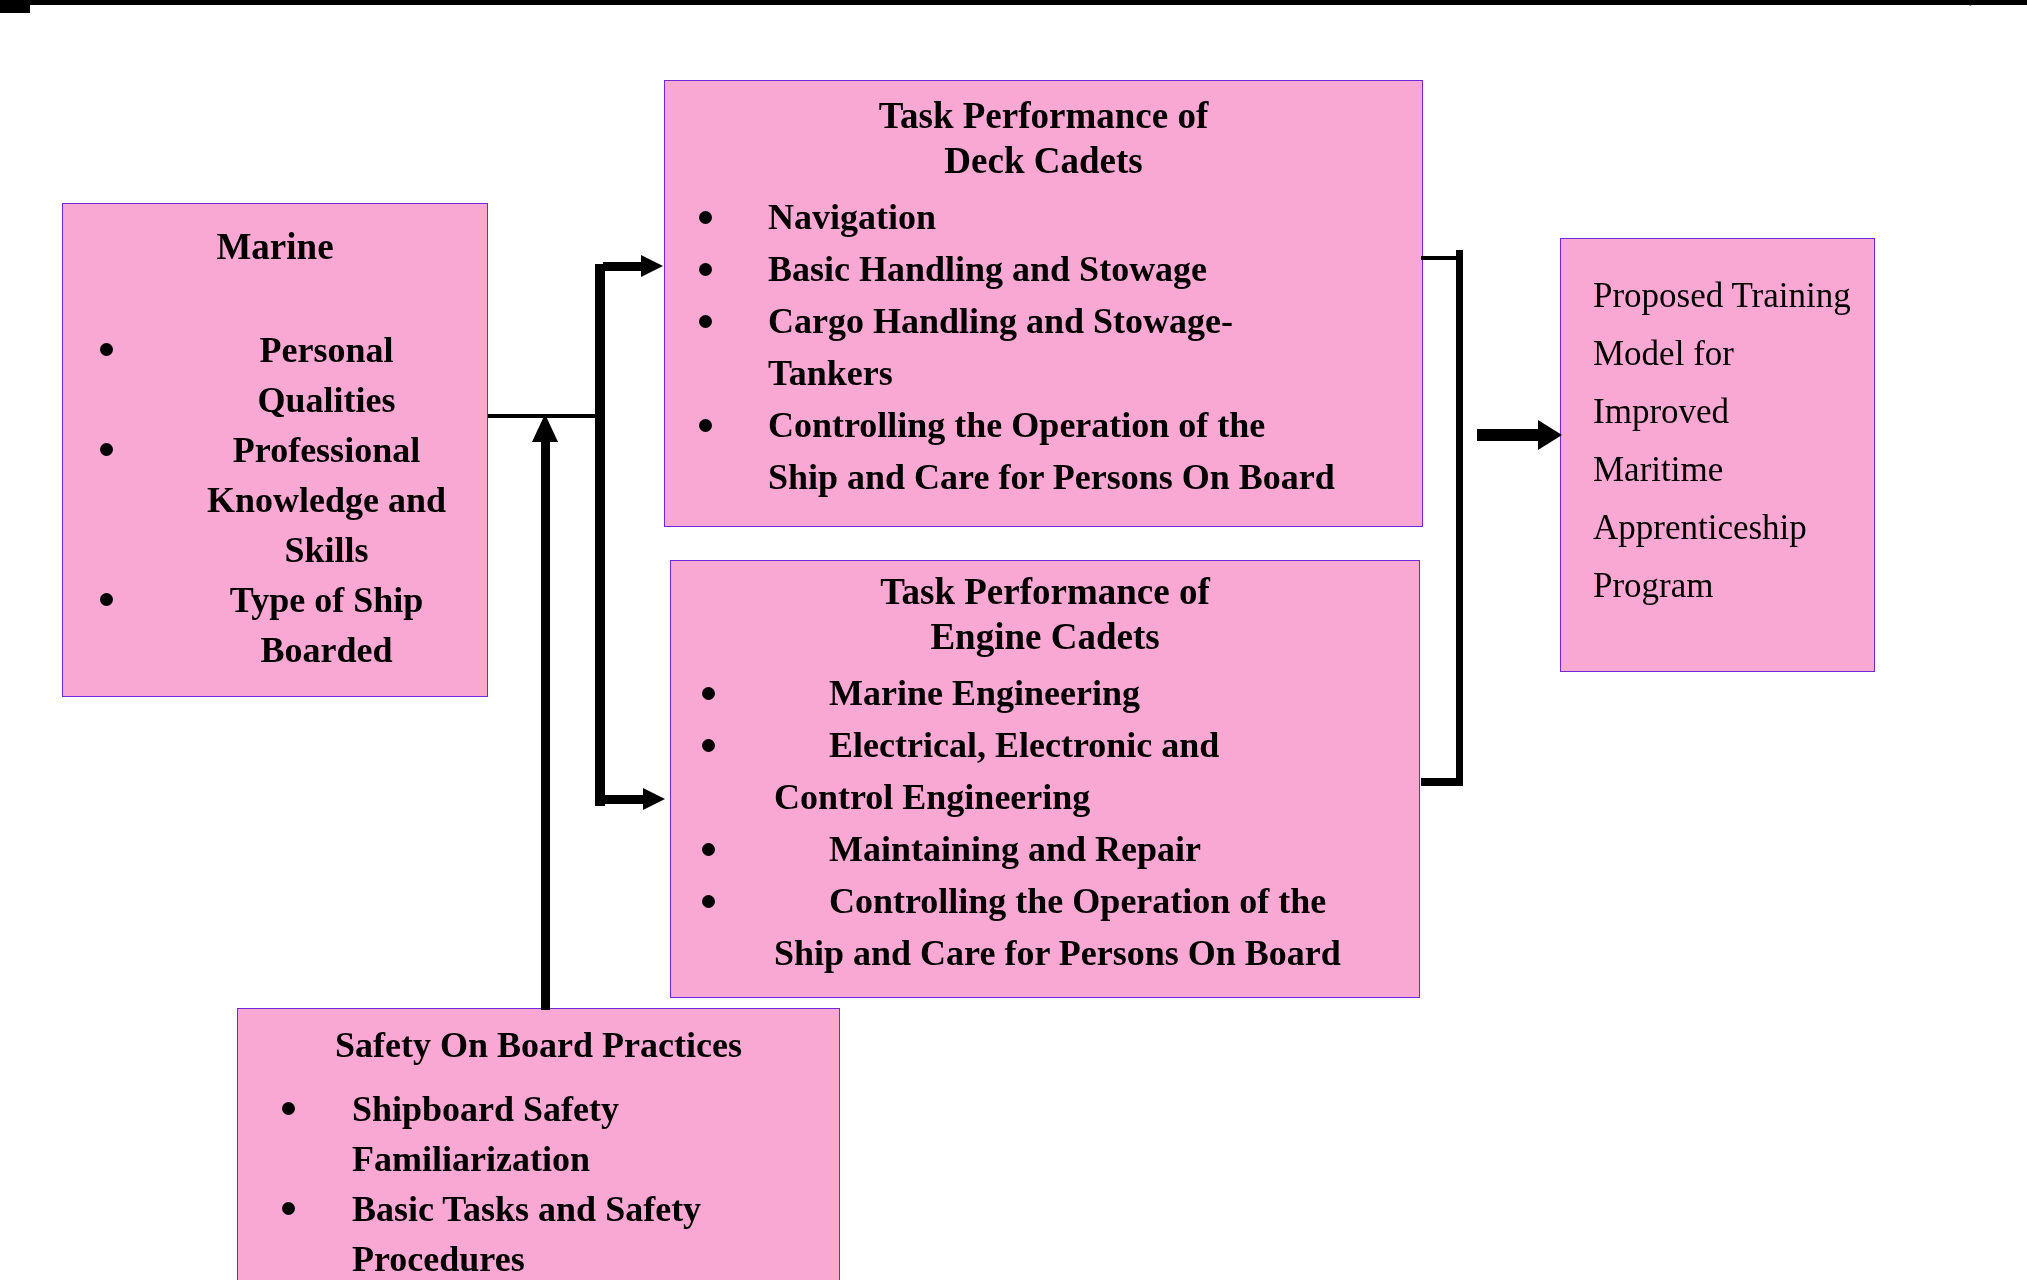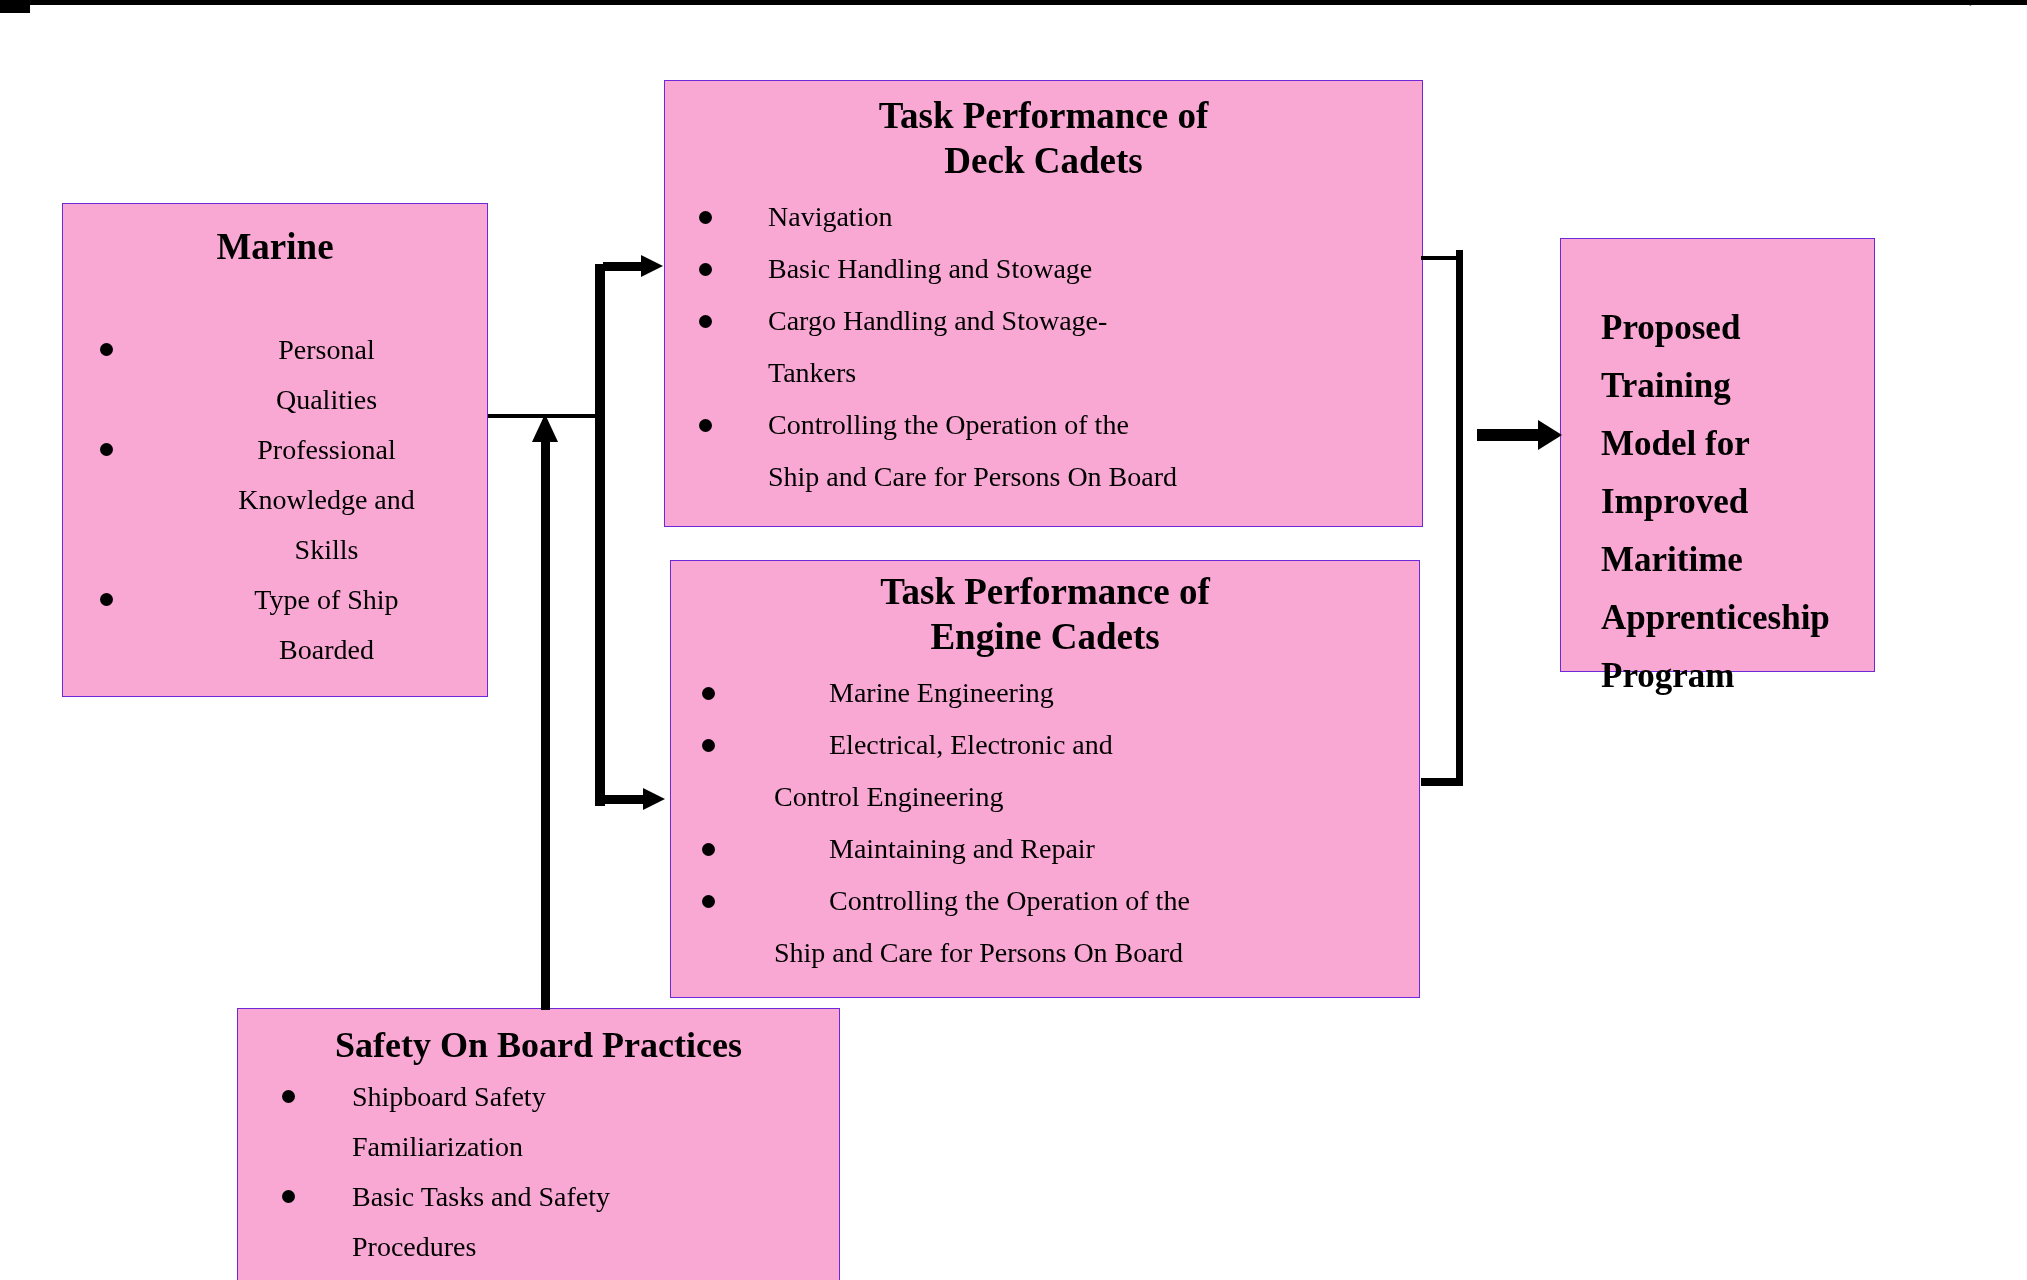--- a/index.html
+++ b/index.html
@@ -23,23 +23,24 @@
     white-space:pre-line;
     font-size:37px;
     line-height:45px;
   }
   ul.blist{
     list-style:none;
     margin:0;padding:0;
   }
   ul.blist li{
     position:relative;
-    font-size:28px;
+    font-size:36px;
     line-height:52px;
     white-space:pre-line;
+    font-weight:bold;
   }
   .dot{
     position:absolute;
     width:13px;height:13px;
     border-radius:50%;
     background:#000;
     top:20px;
   }
   
   #profile-box{left:62px;top:203px;width:426px;height:494px;padding-top:20px;}
@@ -52,30 +53,29 @@
   #deck-box li{padding-left:103px;}
   #deck-box .dot{left:34px;}
   
   #engine-box{left:670px;top:560px;width:750px;height:438px;padding-top:8px;}
   #engine-box .box-title{margin-bottom:8px;}
   #engine-box li{padding-left:103px;text-indent:55px;}
   #engine-box .dot{left:31px;}
   
   #proposed-box{left:1560px;top:238px;width:315px;height:434px;}
   #proposed-text{
-    padding:60px 20px 0 32px;
-    font-weight:bold;
+    padding:28px 20px 0 32px;
+    font-weight:normal;
     font-size:35px;
     line-height:58px;
     white-space:pre-line;
-    margin-left:8px;
   }
   
   #safety-box{left:237px;top:1008px;width:603px;height:330px;padding-top:14px;}
-  #safety-box .box-title{font-size:36px;margin-bottom:4px;}
+  #safety-box .box-title{font-size:36px;margin-bottom:16px;}
   #safety-box li{padding-left:114px;line-height:50px;}
   #safety-box .dot{left:44px;top:18px;}
 
   
   .cline{position:absolute;background:#000;}
   .arrowhead-right{
     position:absolute;width:0;height:0;
     border-top:11px solid transparent;
     border-bottom:11px solid transparent;
     border-left:22px solid #000;

